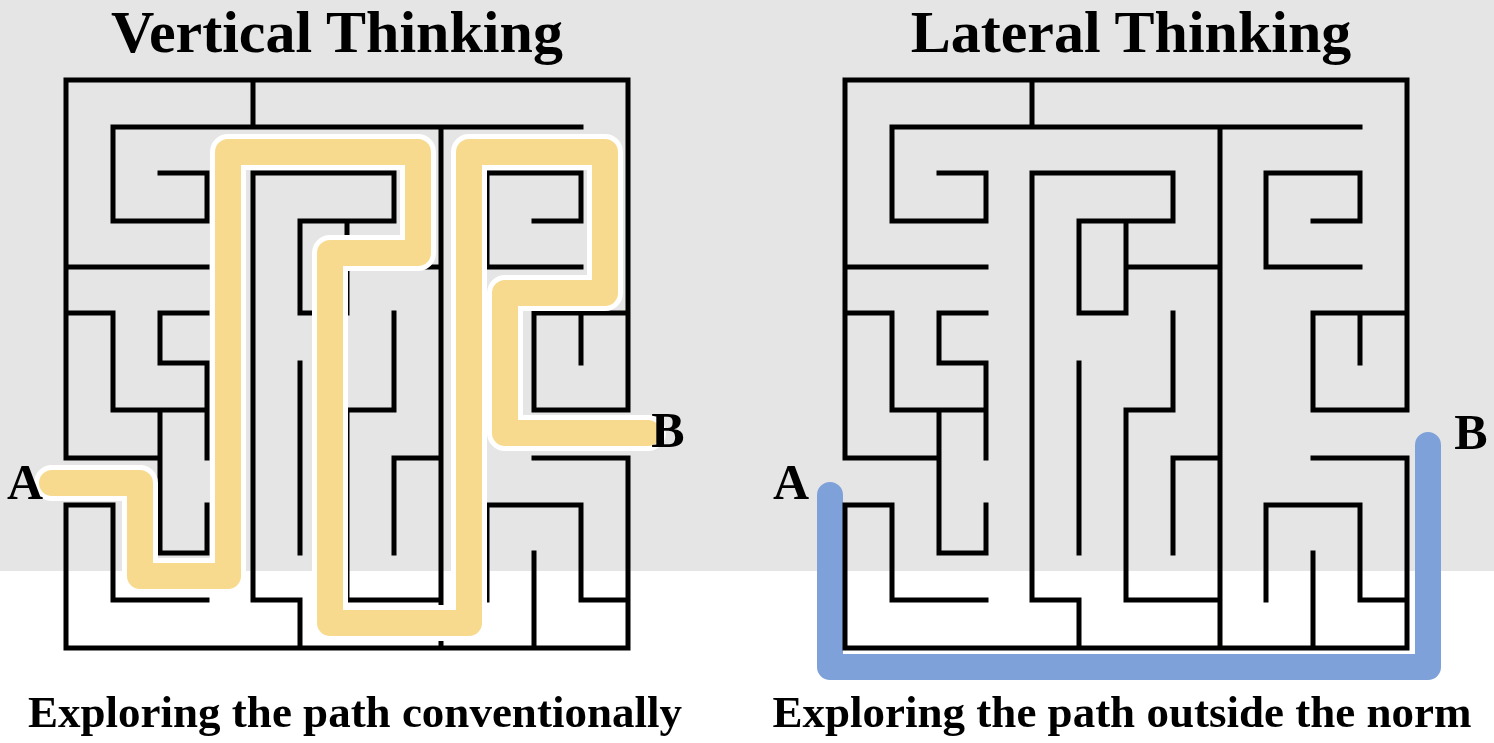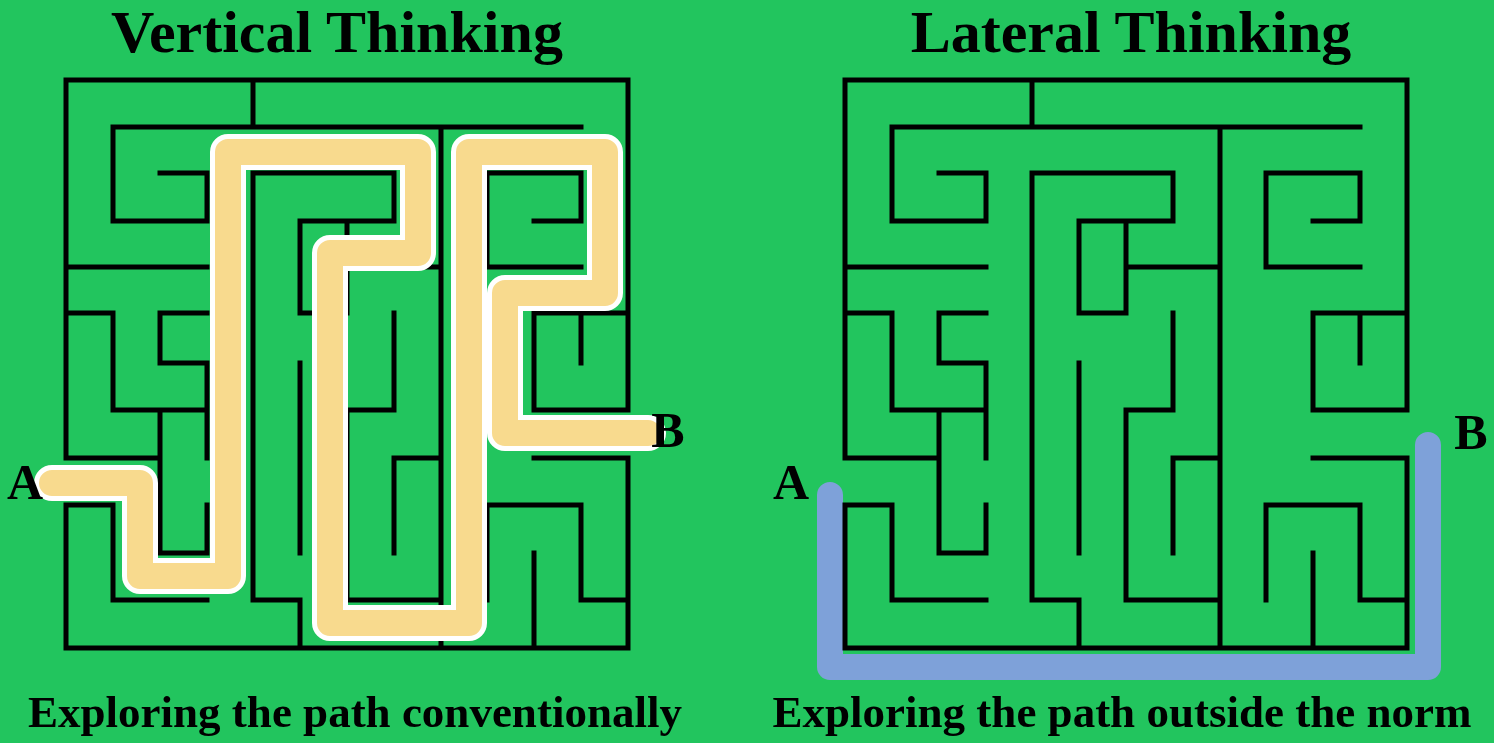--- a/index.html
+++ b/index.html
@@ -7,22 +7,22 @@
     padding: 0;
     background: #ffffff;
     width: 1494px;
     height: 743px;
     overflow: hidden;
     font-family: "Liberation Serif", "DejaVu Serif", serif;
   }
   #stage {
     position: relative;
     width: 1494px;
-    height: 743px;
-    background: #22c55e;
+    height: 571px;
+    background: #e5e5e5;
   }
   svg { display: block; }
   .title-text {
     font-family: "Liberation Serif", "DejaVu Serif", serif;
     font-weight: bold;
     font-size: 60px;
     fill: #000000;
   }
   .caption-text {
     font-family: "Liberation Serif", "DejaVu Serif", serif;

